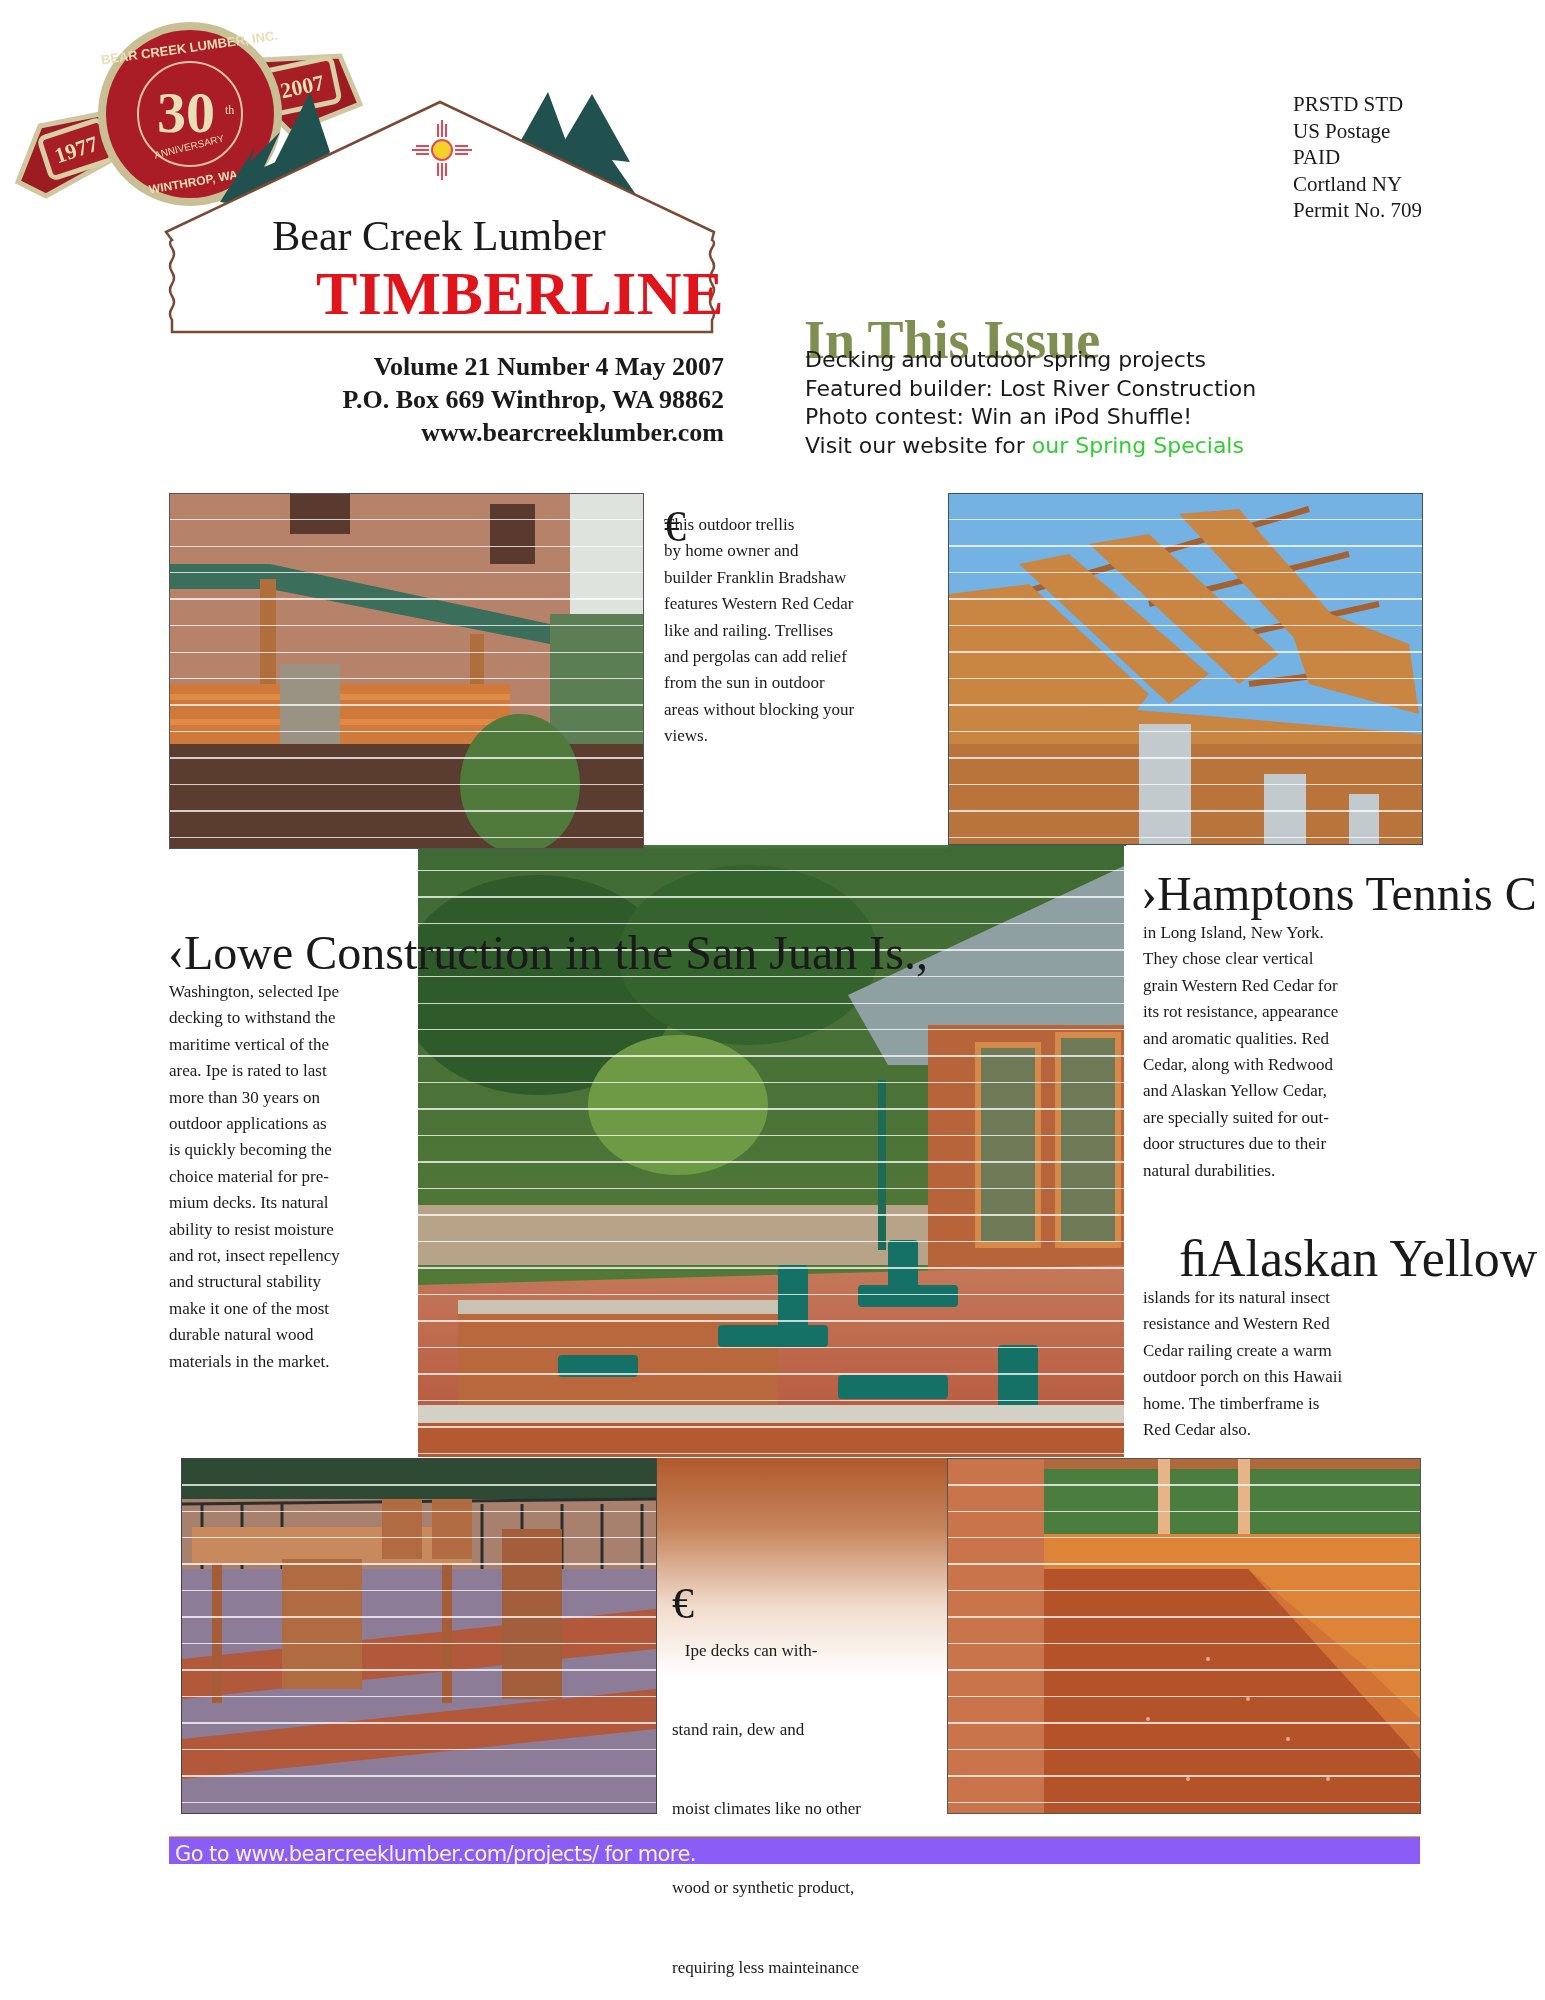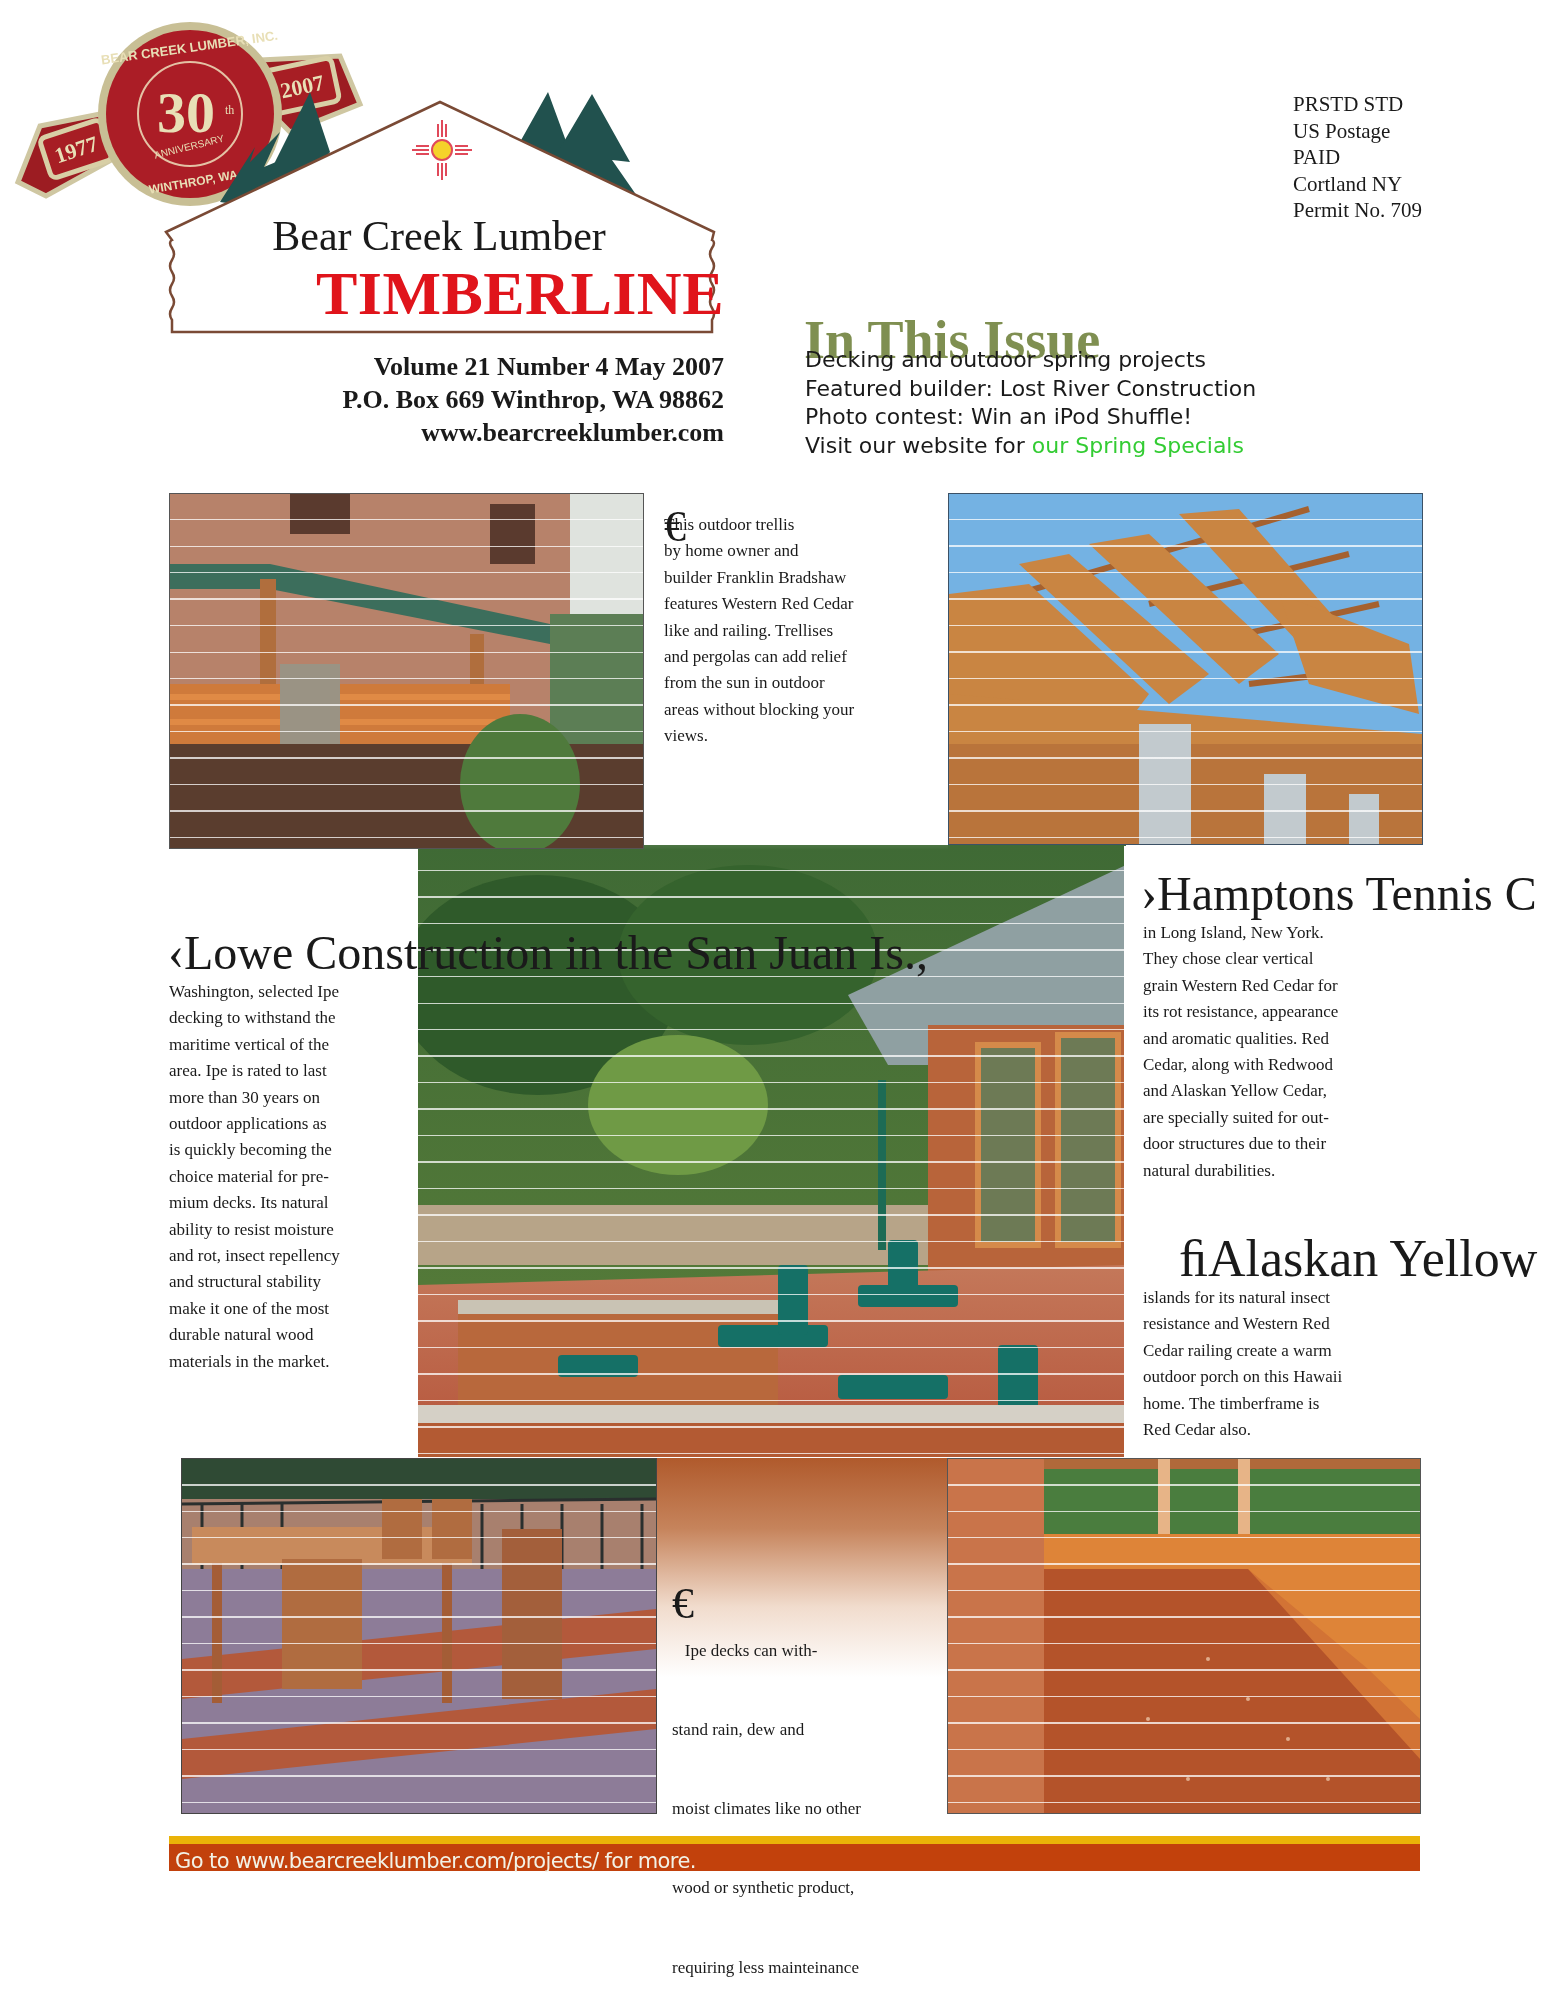--- a/index.html
+++ b/index.html
@@ -44,21 +44,21 @@
 
   .lowe-head { left:168px; top:925px; font-size:48px; line-height:56px; white-space:nowrap; color:#1a1a1a; }
   .lowe-text { left:169px; top:979px; width:250px; }
 
   .right-col-bg { left:1124px; top:846px; width:421px; height:612px; background:#ffffff; }
   .hamp-head { left:1141px; top:865px; font-size:48px; line-height:58px; white-space:nowrap; color:#1a1a1a; }
   .hamp-text { left:1143px; top:920px; width:290px; }
   .alaska-head { left:1179px; top:1229px; font-size:52px; line-height:60px; white-space:nowrap; color:#1a1a1a; }
   .alaska-text { left:1143px; top:1285px; width:290px; }
 
-  .footer-bar { left:169px; top:1836px; width:1251px; height:27px; background:#c2410c; border-top:8px solid #eab308; }
+  .footer-bar { left:169px; top:1836px; width:1251px; height:27px; background:#8b5cf6; border-top:1px solid #eab308; }
   .footer-text { position:absolute; left:6px; top:2px; font-family:"DejaVu Sans", sans-serif; font-size:21px; line-height:30px; color:#f2f2e6; white-space:nowrap; letter-spacing:-0.6px; }
 </style>
 </head>
 <body>
 
 <div class="abs seal">
   <svg viewBox="0 0 360 220" width="360" height="220">
 
     <path d="M8 168 L30 112 L110 96 L112 140 L36 182 Z" fill="#9c1c22" stroke="#cfc7a2" stroke-width="5"></path>
     <rect x="34" y="114" width="64" height="42" rx="6" transform="rotate(-18 66 135)" fill="#a71e24" stroke="#d8cfa6" stroke-width="5"></rect>

